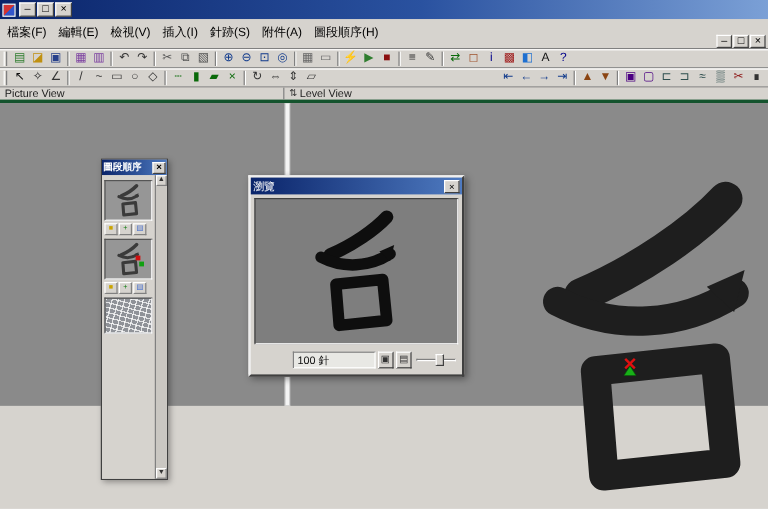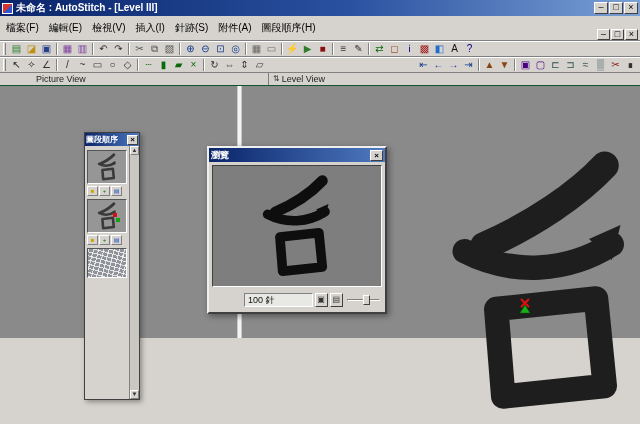--- a/index.html
+++ b/index.html
@@ -31,21 +31,21 @@
   .toolbar { height: 16px; display: flex; align-items: center; background: #d6d3ce;
     border-top: 1px solid #fff; border-bottom: 1px solid #808080; padding: 0 2px; }
   .grip { width: 3px; height: 12px; margin: 0 3px 0 1px;
     border-left: 1px solid #fff; border-right: 1px solid #808080; }
   .ticon { width: 15px; height: 14px; display: inline-flex; align-items: center; justify-content: center; }
   .ticon .g { font-size: 10px; line-height: 10px; }
   .tsep { width: 2px; height: 12px; margin: 0 2px; border-left: 1px solid #808080; border-right: 1px solid #fff; }
   .tgap { flex: 1; }
 
   
-  .paneheaders { height: 13px; display: flex; background: #d6d3ce; border-bottom: 1px solid #14532d; padding-left: 32px; }
+  .paneheaders { height: 13px; display: flex; background: #d6d3ce; border-bottom: 3px solid #14532d; }
   .phead { font-size: 9px; line-height: 12px; color: #222; padding-left: 4px; display: flex; align-items: center; gap: 2px; }
   .phead.left { width: 237px; border-right: 1px solid #808080; }
   .phead.right { flex: 1; }
   .ph-icon { font-size: 8px; color: #333; }
 
   
   .main { position: relative; height: 252px; display: flex; background: #8a8a8a; }
   .pane { background: #8a8a8a; position: relative; }
   .pane.picture { width: 237px; }
   .splitter { width: 5px; background: #f4f4f4; border-left: 1px solid #c9c9c9; border-right: 1px solid #c9c9c9; }
@@ -80,21 +80,21 @@
     display: flex; flex-direction: column; justify-content: space-between; align-items: center; }
   .sarrow { width: 9px; height: 9px; background: #d6d3ce; border: 1px solid;
     border-color: #fff #808080 #808080 #fff; font-size: 6px; line-height: 7px; text-align: center; color: #333; }
   .strack { flex: 1; }
 
   
   .dialog { position: absolute; left: 207px; top: 60px; width: 180px; height: 168px; z-index: 5;
     background: #d6d3ce; border: 2px solid; border-color: #efefef #404040 #404040 #efefef;
     box-shadow: 2px 2px 6px rgba(0,0,0,.4); }
   .dtitle { height: 14px; display: flex; align-items: center; justify-content: space-between; padding: 0 2px;
-    background: linear-gradient(90deg,#0a246a,#4e7ac0); color: #fff; font-size: 9px; font-weight: bold; }
+    background: linear-gradient(90deg,#0a246a,#4e7ac0); color: #fff; font-size: 9px; font-weight: normal; }
   .dtitle .wbtn { width: 13px; height: 11px; font-size: 8px; line-height: 9px; }
   .dcontent { margin: 3px; height: 122px; background: #7e7e7e; border: 1px solid;
     border-color: #404040 #fff #fff #404040; display: flex; align-items: center; justify-content: center; }
   .pglyph { height: 104px; width: 78px; color: #0e0e0e; }
   .dbar { height: 20px; display: flex; align-items: center; gap: 2px; padding: 0 3px; margin-left: 32px; }
   .dfield { width: 84px; height: 14px; background: #e8e8e4; border: 1px solid;
     border-color: #808080 #fff #fff #808080; font-size: 9px; line-height: 12px; padding-left: 3px; color: #111; }
   .dbtn { width: 16px; height: 14px; background: #d6d3ce; border: 1px solid;
     border-color: #fff #404040 #404040 #fff; display: inline-flex; align-items: center; justify-content: center; }
   .dbtn .g { font-size: 8px; line-height: 8px; color: #333; }
@@ -115,21 +115,20 @@
       <polygon points="84,52 102,44 97,64" fill="currentColor" stroke="none"></polygon>
       <path d="M 31 92 L 88 86 L 93 136 L 35 142 Z" stroke-width="14"></path>
     </g>
   </defs>
 </svg>
 
 <div class="win">
 
   <div class="titlebar">
     <span class="appicon"></span>
-    <span class="title">未命名 : AutoStitch - [Level III]</span>
     <span class="winbtns">
       <span class="wbtn">–</span>
       <span class="wbtn">□</span>
       <span class="wbtn">×</span>
     </span>
   </div>
 
   <div class="menubar">
     <span class="menuitems">
 

